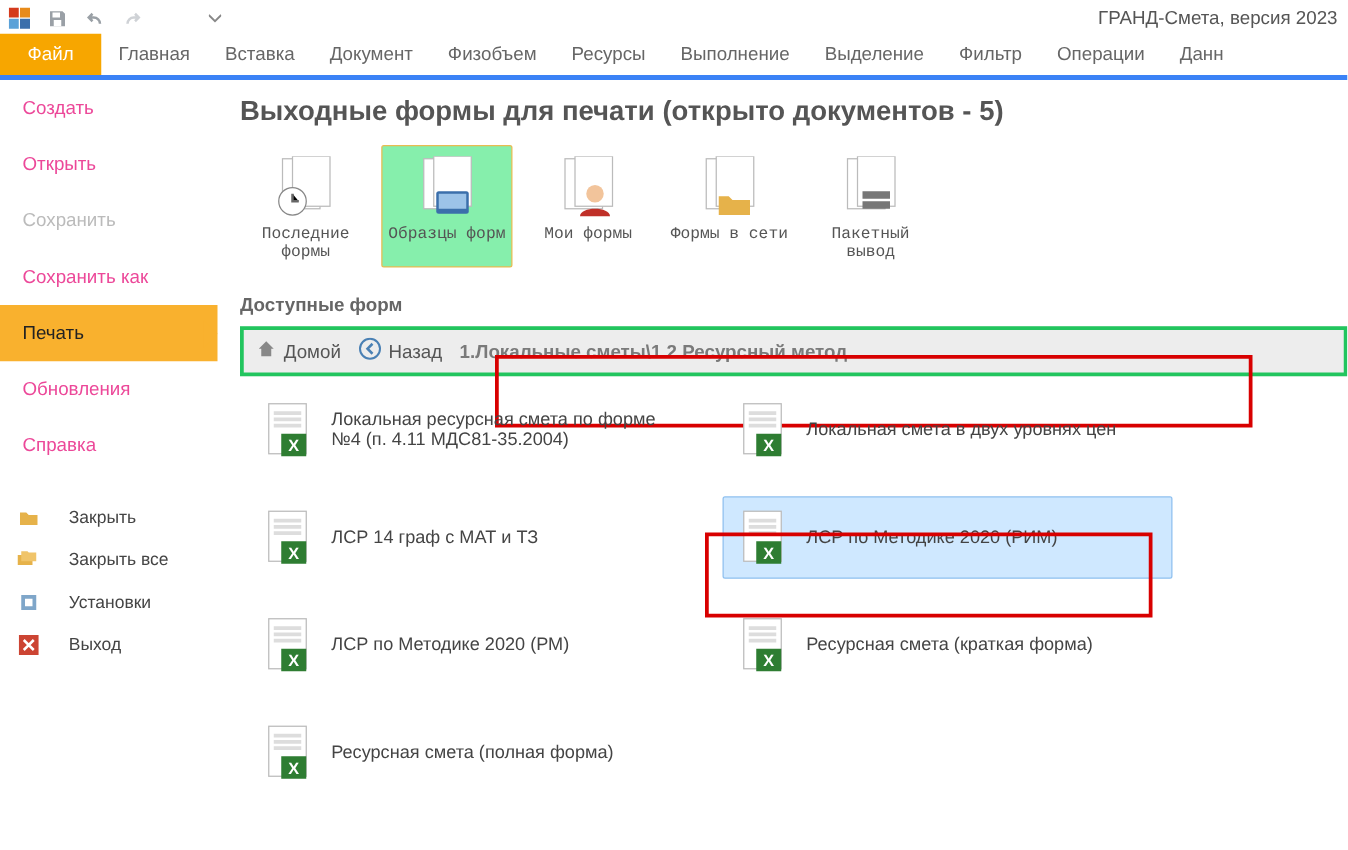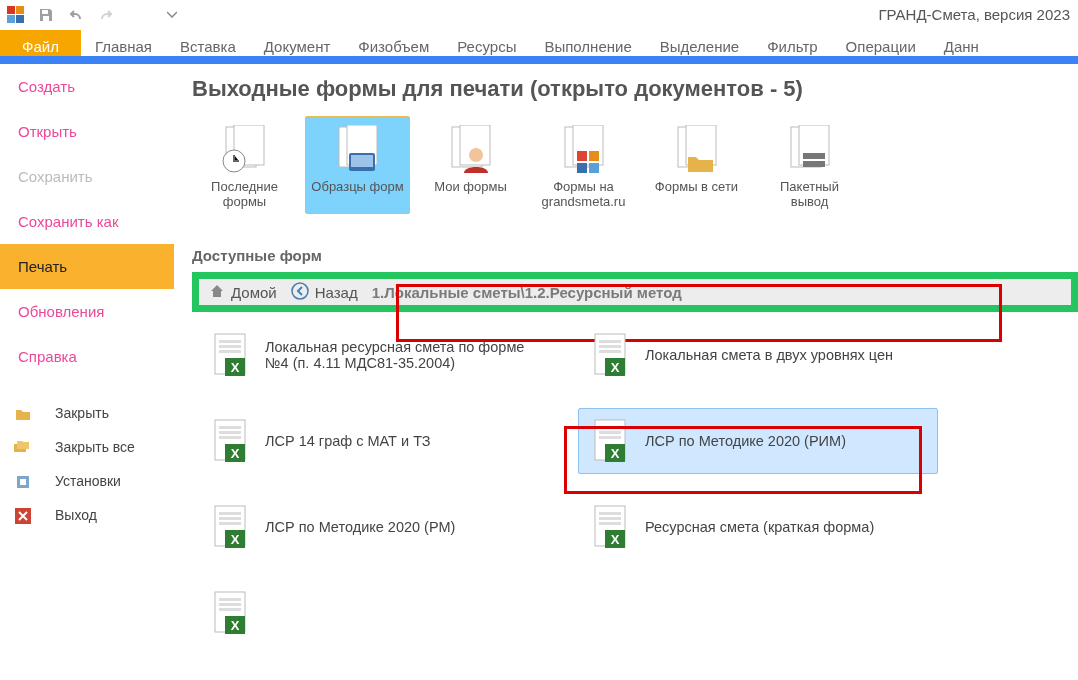--- a/index.html
+++ b/index.html
@@ -28,22 +28,23 @@
   .qat-title {
     position: absolute;
     right: 8px;
     top: 6px;
     color: #555;
     font-size: 15px;
   }
   
   .ribbon-tabs {
     display: flex;
+    align-items: flex-end;
     height: 34px;
-    border-bottom: 8px solid #3b82f6;
+    border-bottom: 4px solid #3b82f6;
   }
   .ribbon-tab {
     padding: 8px 14px;
     color: #666;
     font-size: 15px;
     cursor: pointer;
   }
   .ribbon-tab.file {
     background: #f7a600;
     color: #fff;
@@ -98,51 +99,52 @@
   }
   .main-title {
     font-size: 22px;
     font-weight: 600;
     color: #555;
     margin-bottom: 14px;
   }
   .tiles {
     display: flex;
     gap: 8px;
-    margin-bottom: 33px;
+    margin-bottom: 22px;
+    font-family: Liberation Mono, monospace;
   }
   .tile {
     width: 105px;
     display: flex;
     flex-direction: column;
     align-items:center;
     text-align:center;
     font-size: 13px;
     color:#555;
     padding:6px 2px 4px;
     border:1px solid transparent;
     border-radius:2px;
     cursor:pointer;
   }
   .tile.active {
-    background: #7dd3fc;
+    background: #86efac;
     border-color: #e8bb51;
     text-align: right;
   }
   .tile-icon {
     width: 60px; height:56px;
     display:flex; align-items:center; justify-content:center;
   }
   .section-label {
     font-size:15px; font-weight:600; color:#666;
     margin-bottom:8px;
   }
   .path-bar {
     background:#ededed;
-    border:7px solid #22c55e;
+    border:3px solid #22c55e;
     height:40px;
     display:flex;
     align-items:center;
     gap:14px;
     padding:0 10px;
     font-size:15px;
     color:#666;
   }
   .path-btn { display:flex; align-items:center; gap:6px; cursor:pointer; color:#555;}
   .path-text {
@@ -314,33 +316,20 @@
               <path d="M18 48c0-8 24-8 24 0z" fill="#c03028"></path>
             </svg>
         </div>
         <span>Мои формы</span>
       </div>
       <div class="tile">
         <div class="tile-icon">
           <svg width="50" height="52">
               <rect x="6" y="2" width="30" height="40" fill="#fff" stroke="#bbb"></rect>
               <rect x="14" y="0" width="30" height="40" fill="#fff" stroke="#bbb"></rect>
-              <rect x="18" y="26" width="10" height="10" fill="#d43"></rect>
-              <rect x="30" y="26" width="10" height="10" fill="#e88b1a"></rect>
-              <rect x="18" y="38" width="10" height="10" fill="#3b6fab"></rect>
-              <rect x="30" y="38" width="10" height="10" fill="#5aa1d8"></rect>
-            </svg>
-        </div>
-        <span>Формы на grandsmeta.ru</span>
-      </div>
-      <div class="tile">
-        <div class="tile-icon">
-          <svg width="50" height="52">
-              <rect x="6" y="2" width="30" height="40" fill="#fff" stroke="#bbb"></rect>
-              <rect x="14" y="0" width="30" height="40" fill="#fff" stroke="#bbb"></rect>
               <path fill="#e6b24a" d="M16 32h8l3 3h14v12H16z"></path>
             </svg>
         </div>
         <span>Формы в сети</span>
       </div>
       <div class="tile">
         <div class="tile-icon">
           <svg width="50" height="52">
               <rect x="6" y="2" width="30" height="40" fill="#fff" stroke="#bbb"></rect>
               <rect x="14" y="0" width="30" height="40" fill="#fff" stroke="#bbb"></rect>
@@ -456,18 +445,19 @@
         <div class="form-icon">
             <svg width="40" height="46">
               <rect x="4" y="2" width="30" height="40" fill="#fff" stroke="#bbb"></rect>
               <rect x="8" y="8" width="22" height="3" fill="#ddd"></rect>
               <rect x="8" y="13" width="22" height="3" fill="#ddd"></rect>
               <rect x="8" y="18" width="22" height="3" fill="#ddd"></rect>
               <rect x="14" y="26" width="20" height="18" fill="#2e7d32"></rect>
               <text x="24" y="40" fill="#fff" font-size="13" font-weight="bold" text-anchor="middle">X</text>
             </svg>
           </div>
+        <span>Ресурсная смета (полная форма)</span>
       </div>
     </div>
 
     <div class="highlight-box" style="left:390px; top:362px; width:358px; height:68px;"></div>
   </div>
 </div>
 
 </body></html>

